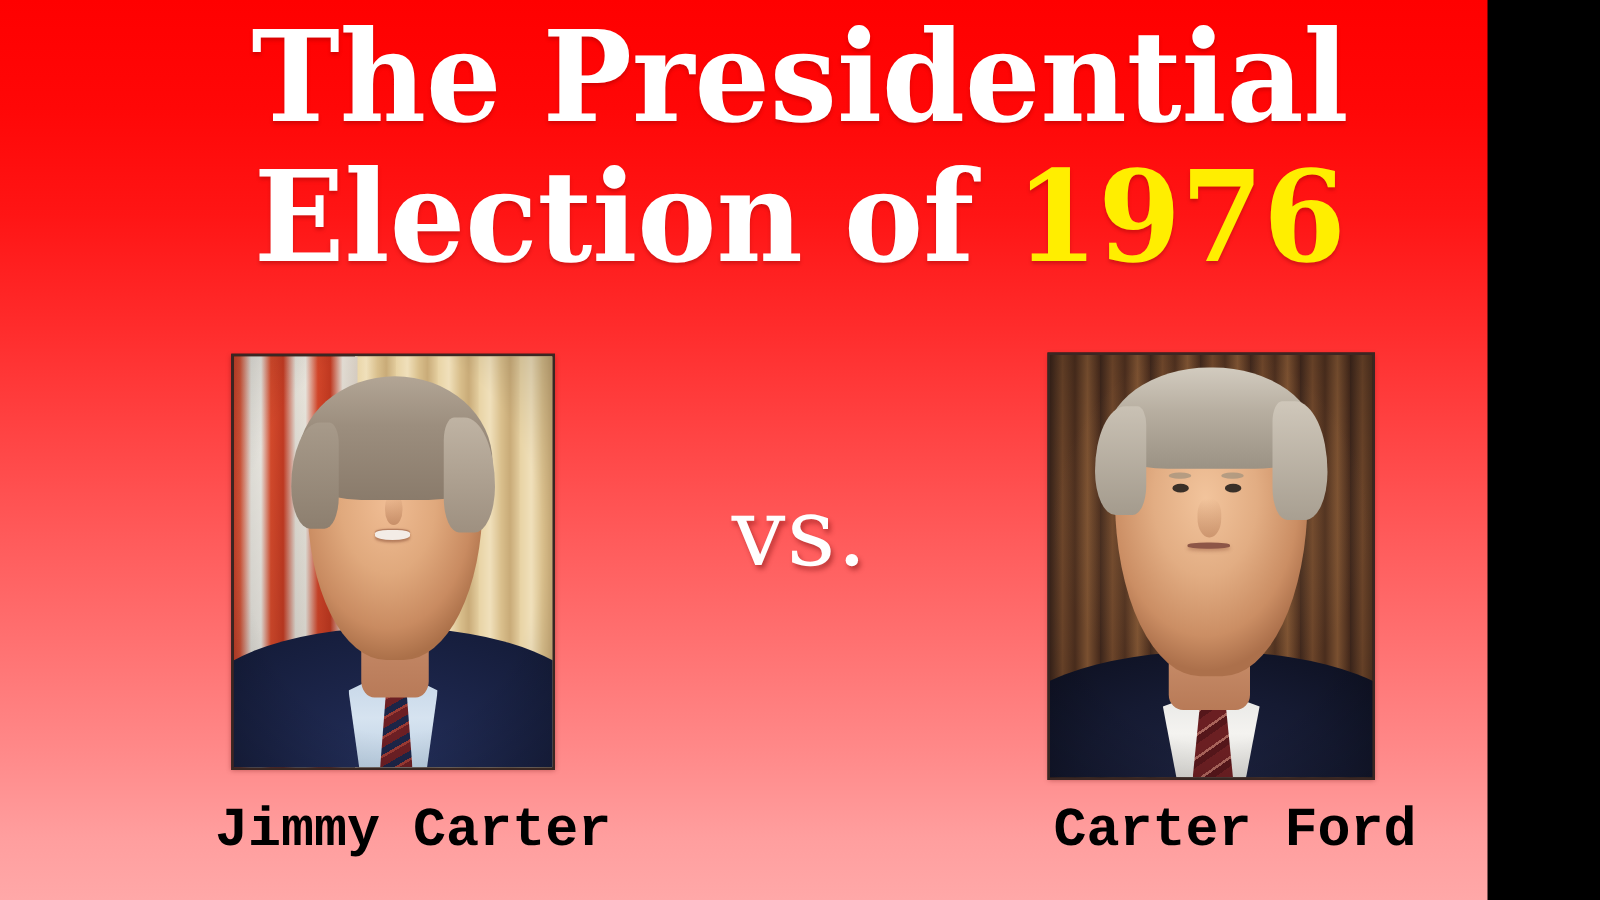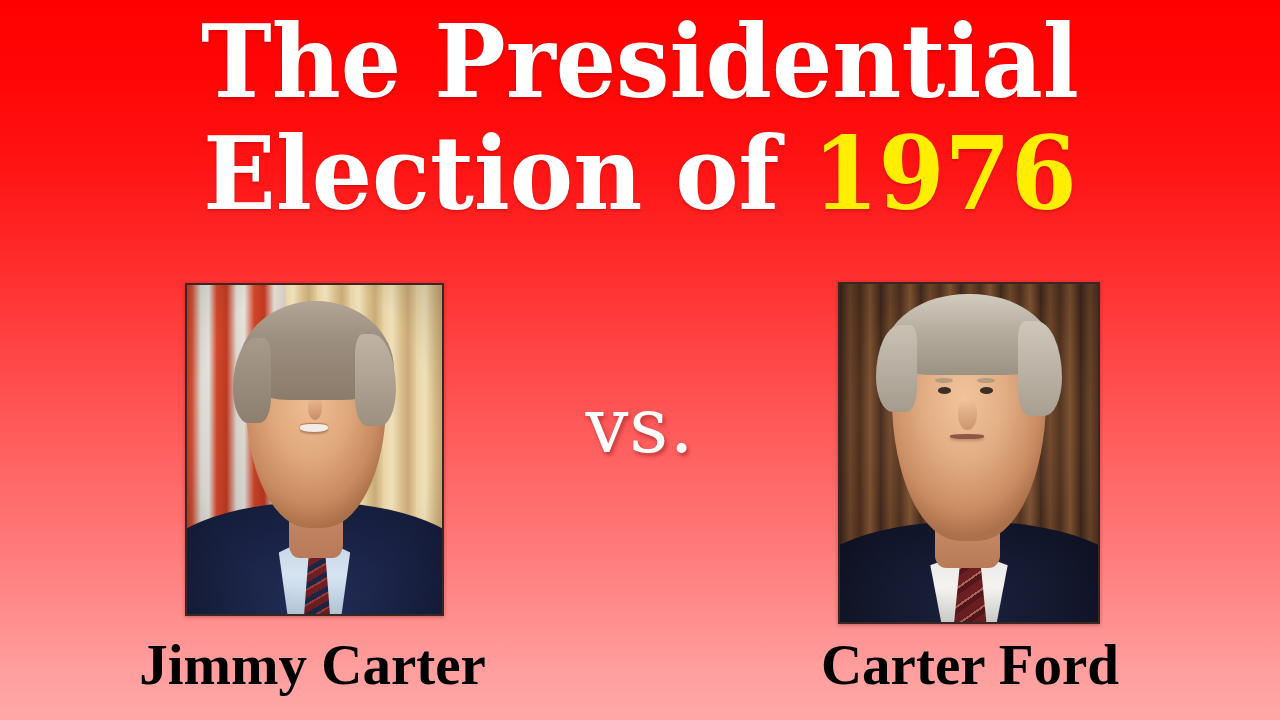--- a/index.html
+++ b/index.html
@@ -2,21 +2,21 @@
 <html><head>
 <meta charset="utf-8">
 <style>
   html, body {
     margin: 0;
     padding: 0;
     background: #000;
   }
   #stage {
     position: relative;
-    width: 1280px;
+    width: 1190px;
     height: 720px;
     overflow: hidden;
     font-family: "DejaVu Serif", serif;
     
     background: linear-gradient(to bottom,
         #ff0000 0%,
         #ff0707 12%,
         #ff1515 24%,
         #ff2b2b 36%,
         #ff4343 48%,
@@ -336,26 +336,27 @@
     position: absolute;
     inset: 0;
     pointer-events: none;
     background: radial-gradient(ellipse 85% 85% at 50% 45%, rgba(0,0,0,0) 55%, rgba(0,0,0,0.28) 100%);
   }
 
   
   .name-caption {
     position: absolute;
     color: #000000;
-    font-family: Liberation Serif, serif;
+    font-family: Liberation Mono, monospace;
     font-weight: bold;
-    font-size: 57px;
+    font-size: 44px;
     line-height: 48px;
     white-space: nowrap;
     user-select: none;
+    margin-left: 18px;
   }
   #carter-name {
     left: 0px;
     top: 641px;
     width: 625px;
     text-align: center;
   }
   #ford-name {
     left: 660px;
     top: 641px;

